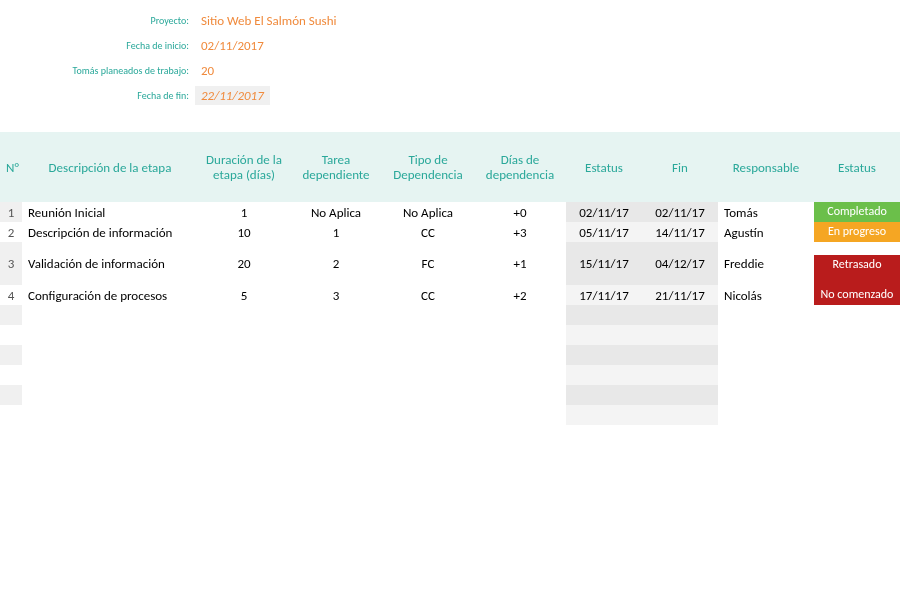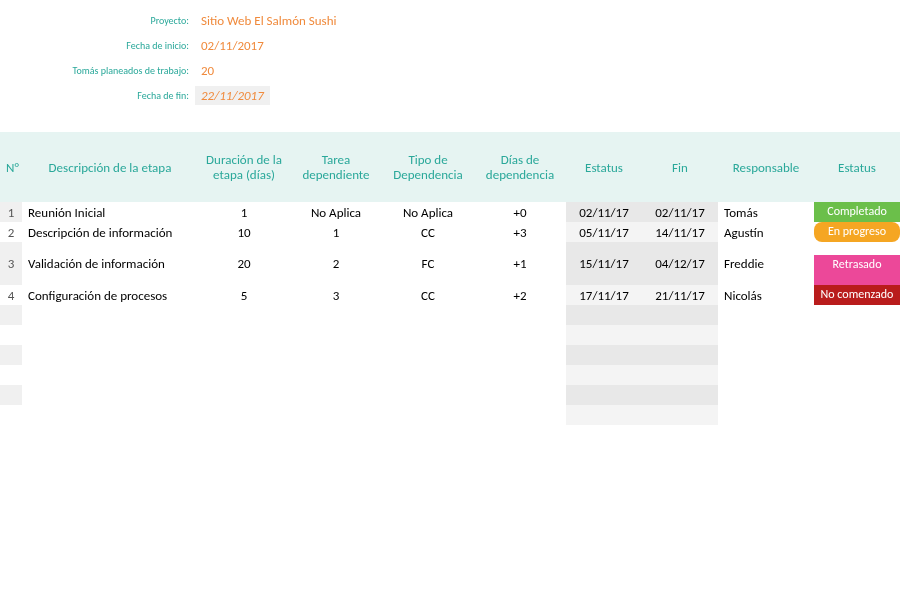--- a/index.html
+++ b/index.html
@@ -73,22 +73,22 @@
   .grid tbody tr:nth-child(even) td.gray-cell { background:#f4f4f4; }
   .status {
     color: #fff;
     text-align: center;
     display: block;
     height: 100%;
     line-height: 18px;
     font-size: 12px;
   }
   .green  { background: #6bbf4a; }
-  .orange { background: #f5a623; border-radius: 8px; }
-  .red    { background: #ec4899; margin-top: 25px; }
+  .orange { background: #f5a623; }
+  .red    { background: #b91c1c; margin-top: 25px; }
   .blue   { background: #b91c1c; }
   col.c-num   { width: 22px; }
   col.c-desc  { width: 176px; }
   col.c-dur   { width: 92px; }
   col.c-dep   { width: 92px; }
   col.c-tipo  { width: 92px; }
   col.c-dias  { width: 92px; }
   col.c-com   { width: 76px; }
   col.c-fin   { width: 76px; }
   col.c-resp  { width: 96px; }

